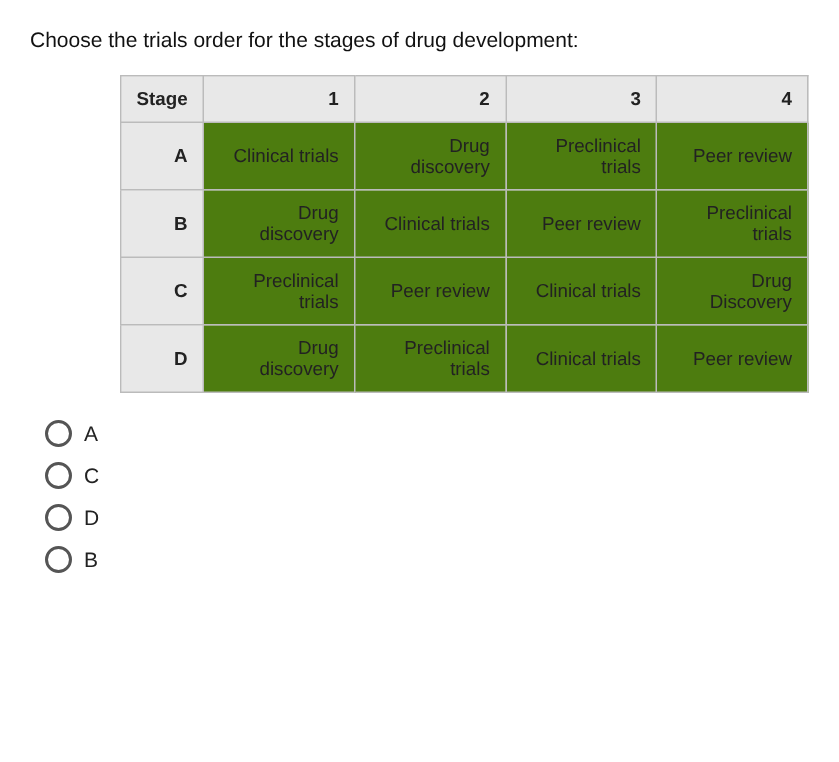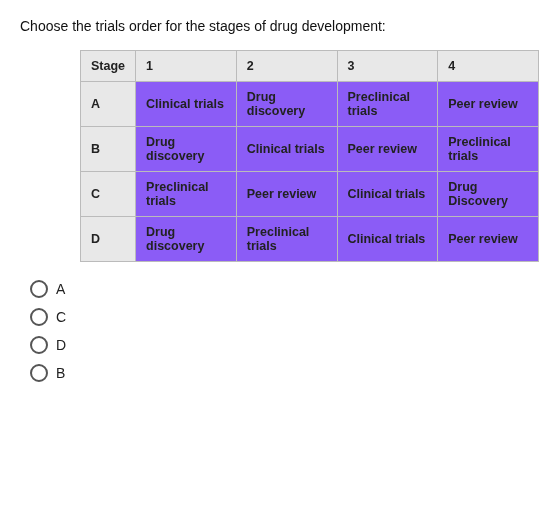--- a/index.html
+++ b/index.html
@@ -22,35 +22,34 @@
       margin-left: 60px;
       margin-bottom: 18px;
     }
     table {
       border-collapse: collapse;
       width: 100%;
     }
     th, td {
       border: 1px solid #bbb;
       padding: 8px 10px;
-      text-align: left;
+      text-align: right;
       font-size: 12.5px;
     }
     th {
       background: #e8e8e8;
       font-weight: 600;
     }
     td:first-child {
       background: #e8e8e8;
       font-weight: 700;
       width: 52px;
     }
     tr td {
-      background: #8b5cf6;
-      font-weight: bold;
+      background: #4d7c0f;
     }
     tr td:first-child {
       background: #e8e8e8;
     }
     .options {
       display: flex;
       flex-direction: column;
       gap: 10px;
       padding-left: 10px;
     }

